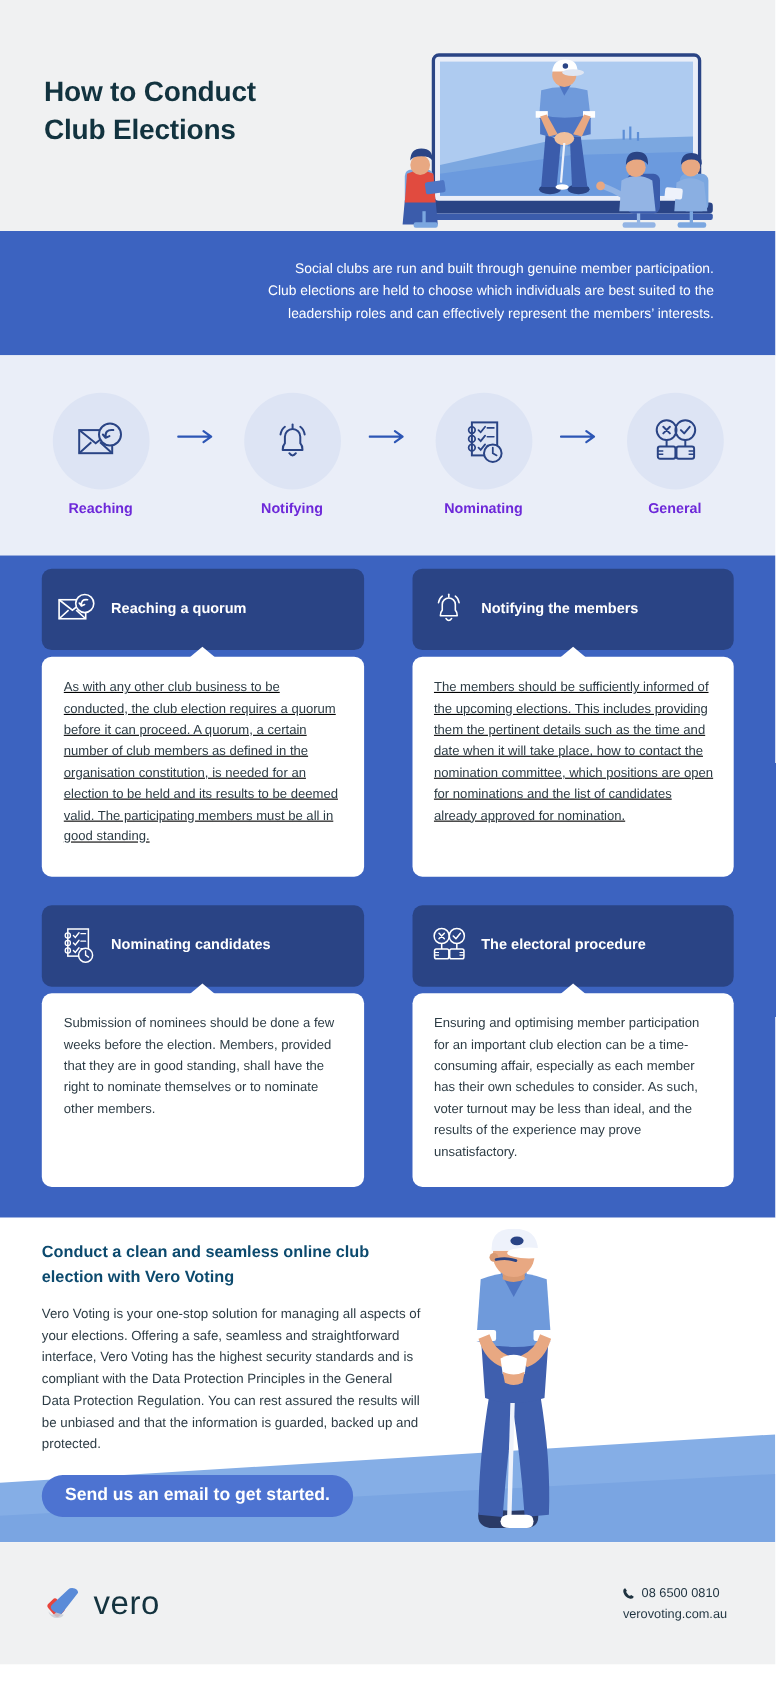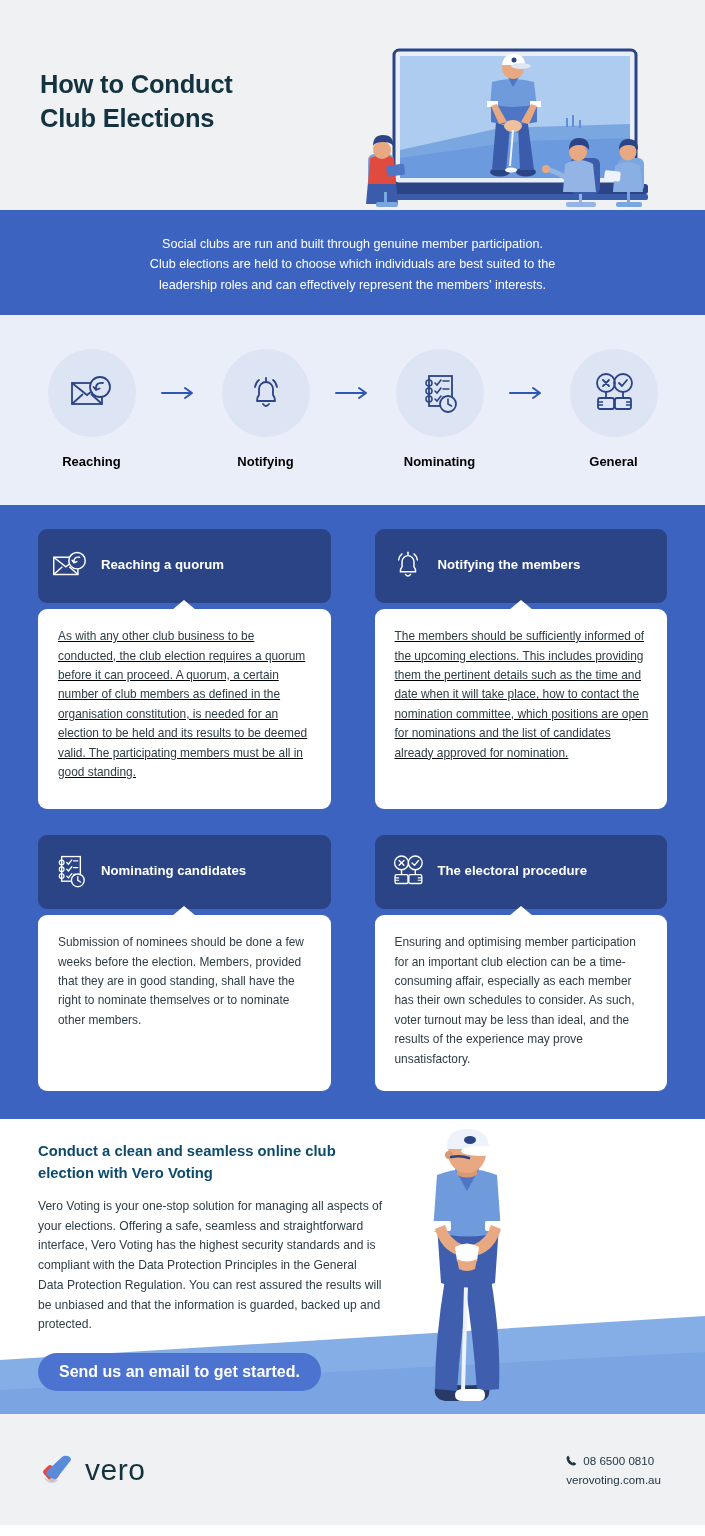--- a/index.html
+++ b/index.html
@@ -39,22 +39,22 @@
     position: absolute;
     right: 35px;
     top: 46px;
     width: 310px;
     height: 164px;
   }
 
   
   .intro {
     background: #3c63c0;
-    padding: 24px 56px 20px 56px;
-    text-align: center;
+    padding: 24px 56px 28px 56px;
+    text-align: right;
   }
   .intro p {
     color: #ffffff;
     font-size: 12.6px;
     line-height: 1.62;
   }
 
   
   .steps {
     background: #eaeef8;
@@ -74,37 +74,37 @@
     width: 88px;
     height: 88px;
     margin: 0 auto;
     border-radius: 50%;
     background: #dde4f4;
     display: flex;
     align-items: center;
     justify-content: center;
   }
   .step-label {
-    margin-top: 17px;
+    margin-top: 9px;
     font-size: 13px;
     font-weight: bold;
-    color: #000000;
+    color: #6d28d9;
   }
   .step-arrow {
     width: 56px;
     display: flex;
     align-items: center;
     justify-content: center;
     margin-bottom: 32px;
   }
 
   
   .cards {
     background: #3c63c0;
-    padding: 24px 38px 28px 38px;
+    padding: 12px 38px 28px 38px;
   }
   .cards-grid {
     display: grid;
     grid-template-columns: 1fr 1fr;
     column-gap: 44px;
     row-gap: 26px;
   }
   .card { position: relative; }
   .card-head {
     background: #2a4485;

